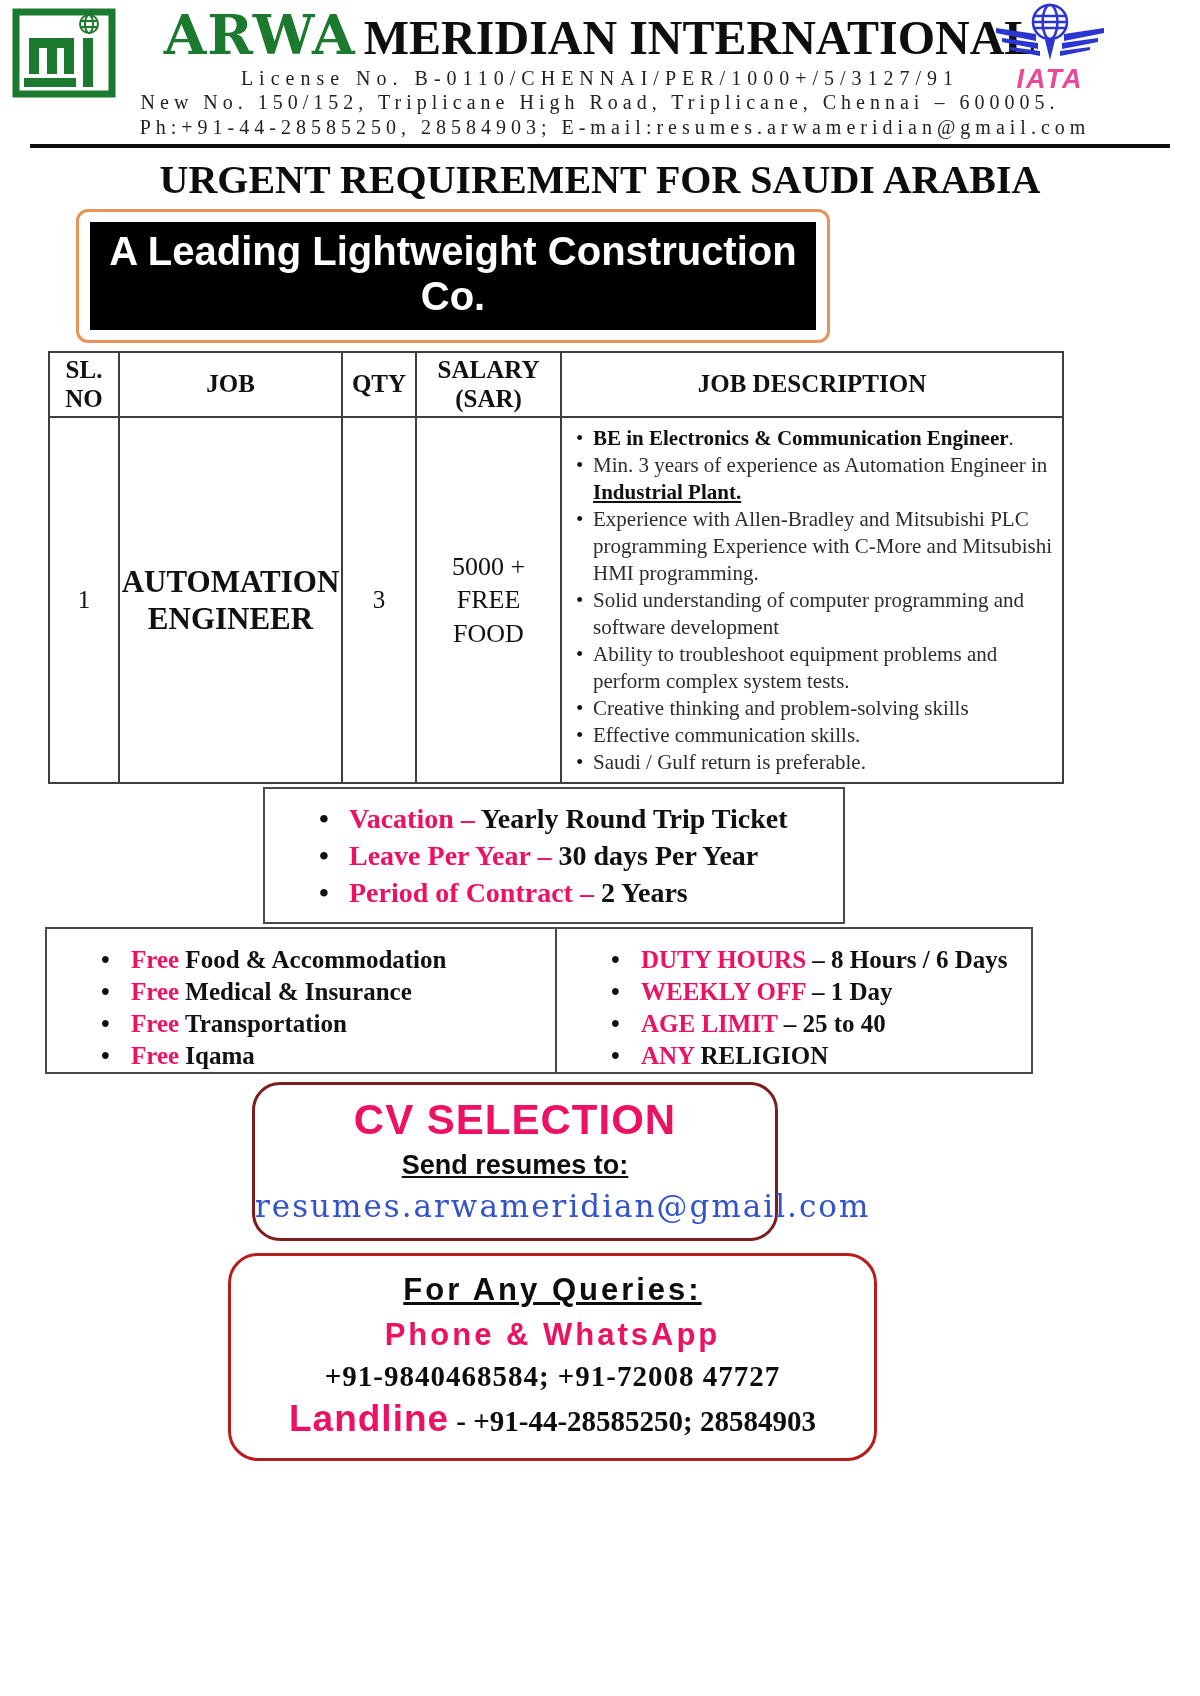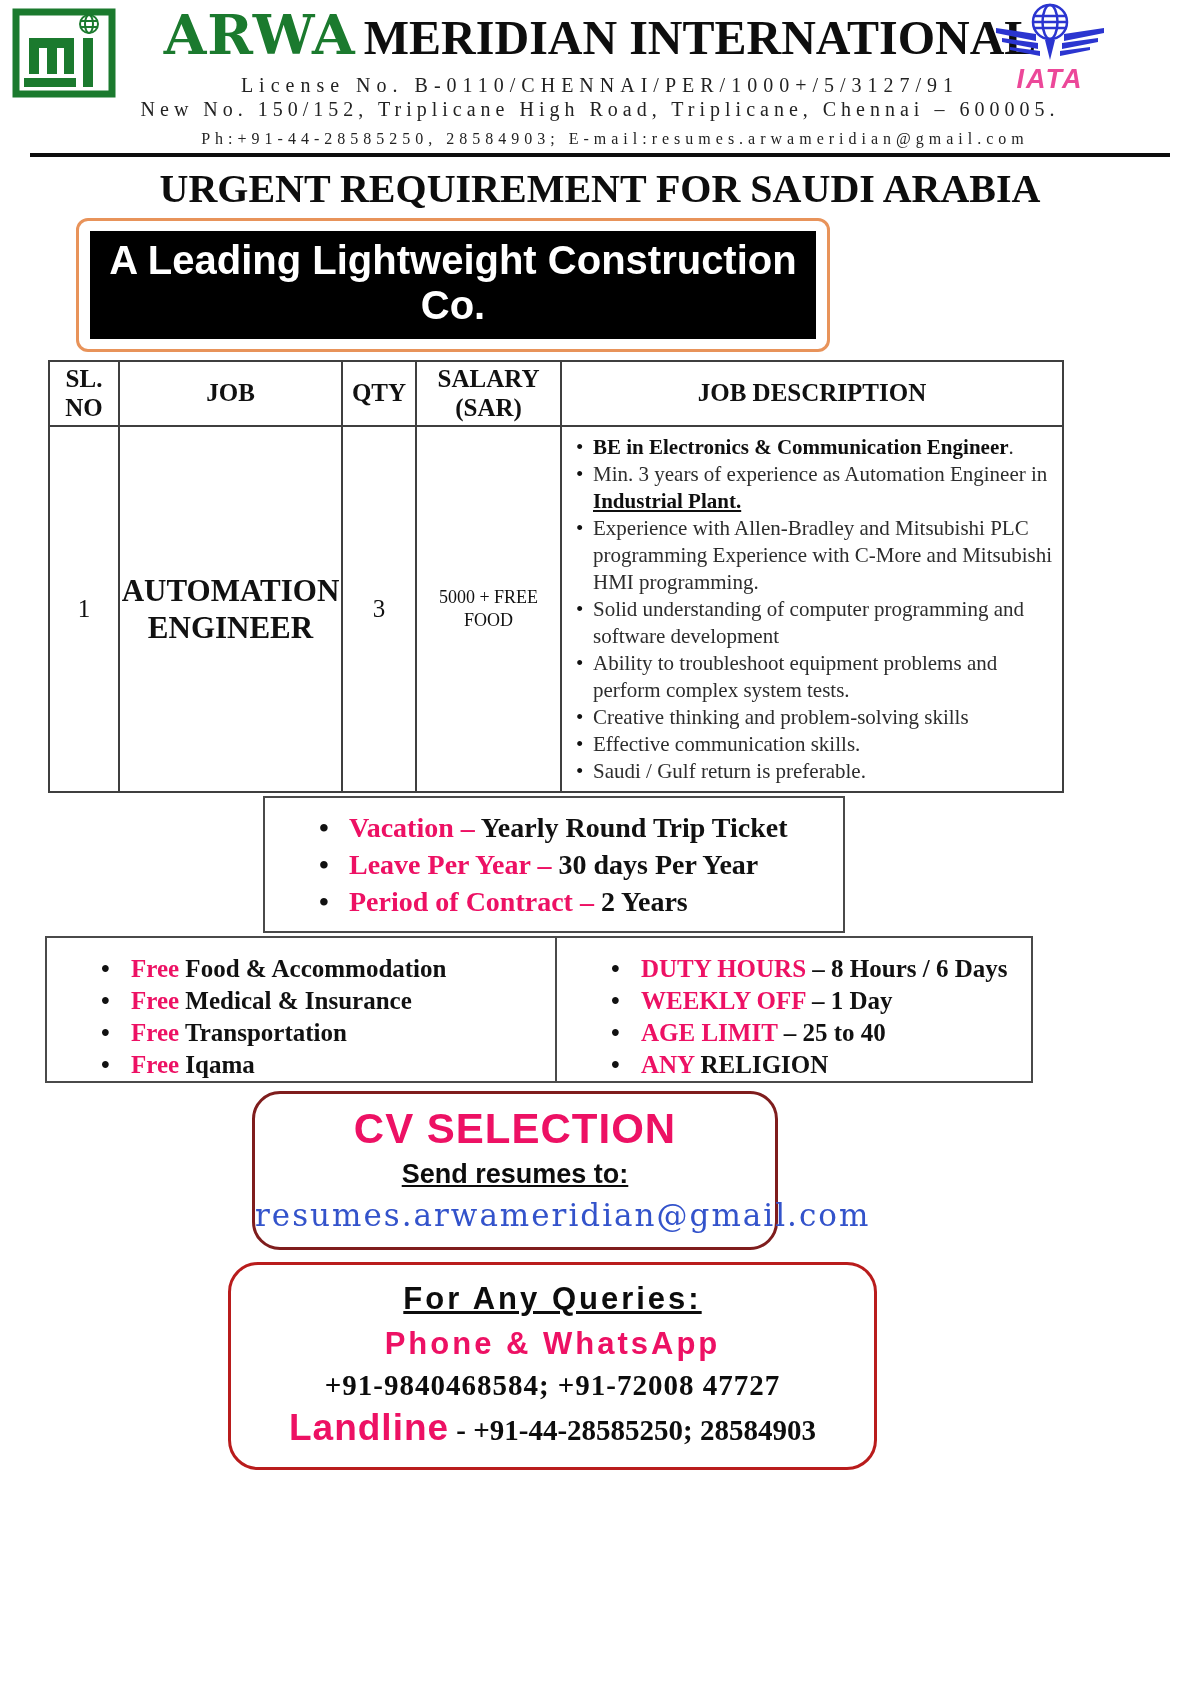--- a/index.html
+++ b/index.html
@@ -8,41 +8,41 @@
 
   
   .header{position:relative;padding-top:6px;text-align:center;}
   .logo-mi{position:absolute;left:12px;top:8px;width:104px;height:90px;}
   .iata-logo{position:absolute;right:92px;top:0;width:116px;text-align:center;}
   .iata-label{font-family:"Liberation Sans",sans-serif;font-weight:bold;font-style:italic;
               color:#ec4899;font-size:27px;letter-spacing:2px;line-height:1;margin-top:-4px;}
   .company-line{margin:0;line-height:1.05;white-space:nowrap;}
   .company-first{color:#1B7A2E;font-weight:bold;font-size:55px;font-family:"DejaVu Serif",serif;letter-spacing:1px;margin-top:20px;}
   .company-rest{color:#0e0e0e;font-weight:bold;font-size:48px;letter-spacing:0;}
-  .hdr-license{font-size:20px;letter-spacing:6px;margin-top:10px;color:#222;}
+  .hdr-license{font-size:20px;letter-spacing:6px;margin-top:3px;color:#222;}
   .hdr-address{font-size:20px;letter-spacing:5px;margin-top:1px;color:#222;}
-  .hdr-contact{font-size:16px;letter-spacing:5px;margin-top:9px;color:#222;padding-left:30px;}
+  .hdr-contact{font-size:20px;letter-spacing:5px;margin-top:2px;color:#222;padding-left:30px;}
   .rule{border:none;border-top:4px solid #0d0d0d;margin:5px 30px 0;}
 
   
   .headline{text-align:center;font-size:40px;font-weight:bold;margin:8px 15px 6px;color:#0d0d0d;letter-spacing:0;}
   .banner-outer{margin-left:76px;width:754px;box-sizing:border-box;border:3px solid #E8935A;
                 border-radius:12px;padding:10px 11px;}
   .banner-inner{background:#000;color:#fff;font-family:"Liberation Sans",sans-serif;font-weight:bold;
                 font-size:40px;text-align:center;padding:7px 0 11px;}
 
   
   table.jobs{border-collapse:collapse;margin:8px 0 0 48px;width:1014px;table-layout:fixed;}
   table.jobs th,table.jobs td{border:2px solid #3f3f3f;}
   table.jobs th{font-size:25px;font-weight:bold;text-align:center;vertical-align:middle;
                 padding:3px 2px;white-space:pre-line;line-height:1.15;}
   td.c-sl{text-align:center;font-size:25px;vertical-align:middle;}
   td.c-job{text-align:center;font-size:31px;font-weight:bold;vertical-align:middle;line-height:1.2;}
   td.c-qty{text-align:center;font-size:25px;vertical-align:middle;}
-  td.c-salary{text-align:center;font-size:18px;vertical-align:middle;line-height:1.3;padding:2px 6px;}
+  td.c-salary{text-align:center;font-size:26px;vertical-align:middle;line-height:1.3;padding:2px 6px;}
   td.c-desc{vertical-align:top;padding:7px 8px 6px 12px;}
   .desc-list{margin:0;padding:0;list-style:none;font-size:21px;line-height:27px;color:#2d2d2d;}
   .desc-list li{position:relative;padding-left:19px;}
   .desc-list li::before{content:"\2022";position:absolute;left:2px;color:#111;}
   .b{font-weight:bold;color:#0f0f0f;}
   .u{text-decoration:underline;}
 
   
   .terms-box{margin:3px 0 0 263px;width:582px;box-sizing:border-box;border:2px solid #4a4a4a;
              padding:11px 6px 11px 0;}

